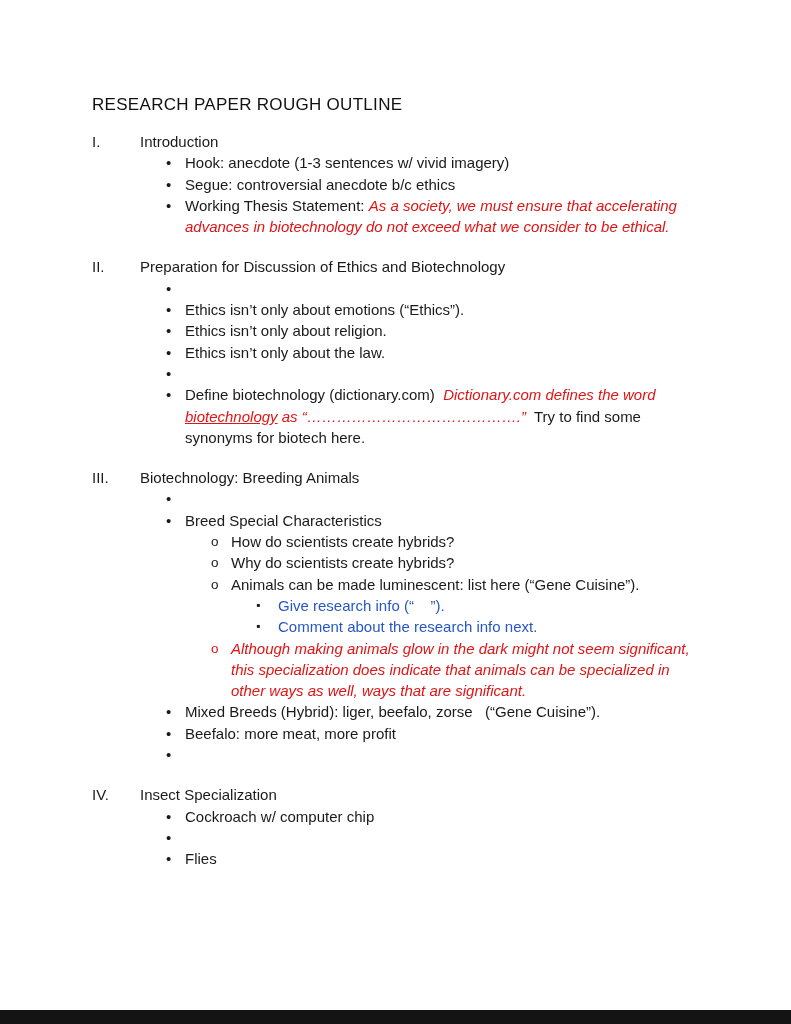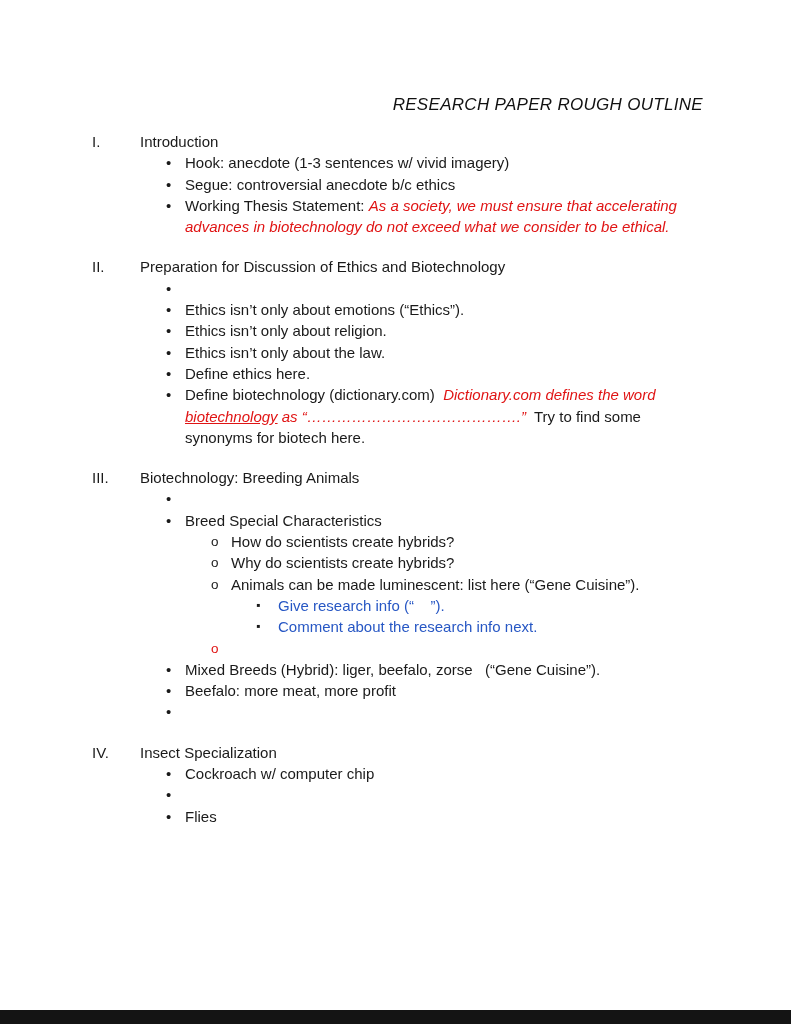--- a/index.html
+++ b/index.html
@@ -13,24 +13,23 @@
     font-size: 15px;
     line-height: 21.3px;
     color: #1a1a1a;
   }
   .page { padding: 92px 88px 0 92px; }
   .title {
     font-size: 17px;
     line-height: 25px;
     font-weight: 400;
     letter-spacing: .3px;
-    text-align: right;
+    text-align: left;
     margin: 0 0 14px 0;
     color: #111;
-    font-style: italic;
   }
   .section-row { display: flex; margin-top: 19px; }
   .section-row.first { margin-top: 0; }
   .numeral { flex: 0 0 48px; width: 48px; }
   .heading { flex: 1; }
   .item { display: flex; }
   .item.l1 { padding-left: 74px; }
   .item.l1 .marker { flex: 0 0 19px; }
   .item.l2 { padding-left: 119px; }
   .item.l2 .marker { flex: 0 0 20px; }
@@ -89,21 +88,20 @@
       <div class="item l1">
         <span class="marker m1">•</span>
         <span class="item-text"><span class="s-n">Ethics isn’t only about religion.</span></span>
       </div>
       <div class="item l1">
         <span class="marker m1">•</span>
         <span class="item-text"><span class="s-n">Ethics isn’t only about the law.</span></span>
       </div>
       <div class="item l1">
         <span class="marker m1">•</span>
-        <span class="item-text"><span class="s-n">Define ethics here.</span></span>
       </div>
       <div class="item l1">
         <span class="marker m1">•</span>
         <span class="item-text"><span class="s-n">Define biotechnology (dictionary.com)  </span><span class="s-ri">Dictionary.com defines the word </span><span class="s-riu">biotechnology</span><span class="s-ri"> as “…………………………………….”</span><span class="s-n">  Try to find some synonyms for biotech here.</span></span>
       </div>
       <div class="section-row">
         <span class="numeral">III.</span>
         <span class="heading">Biotechnology: Breeding Animals</span>
       </div>
       <div class="item l1">
@@ -128,20 +126,21 @@
       <div class="item l3">
         <span class="marker m3">▪</span>
         <span class="item-text"><span class="s-b">Give research info (“    ”).</span></span>
       </div>
       <div class="item l3">
         <span class="marker m3">▪</span>
         <span class="item-text"><span class="s-b">Comment about the research info next.</span></span>
       </div>
       <div class="item l2">
         <span class="marker m2 mk-red">o</span>
+        <span class="item-text"><span class="s-ri">Although making animals glow in the dark might not seem significant, this specialization does indicate that animals can be specialized in other ways as well, ways that are significant.</span></span>
       </div>
       <div class="item l1">
         <span class="marker m1">•</span>
         <span class="item-text"><span class="s-n">Mixed Breeds (Hybrid): liger, beefalo, zorse   (“Gene Cuisine”).</span></span>
       </div>
       <div class="item l1">
         <span class="marker m1">•</span>
         <span class="item-text"><span class="s-n">Beefalo: more meat, more profit</span></span>
       </div>
       <div class="item l1">

